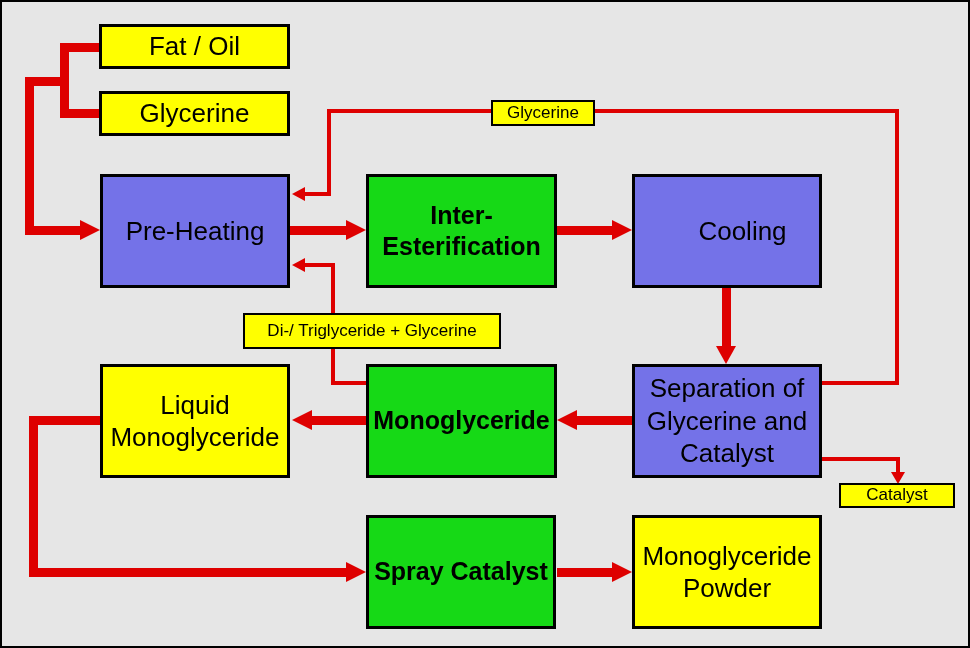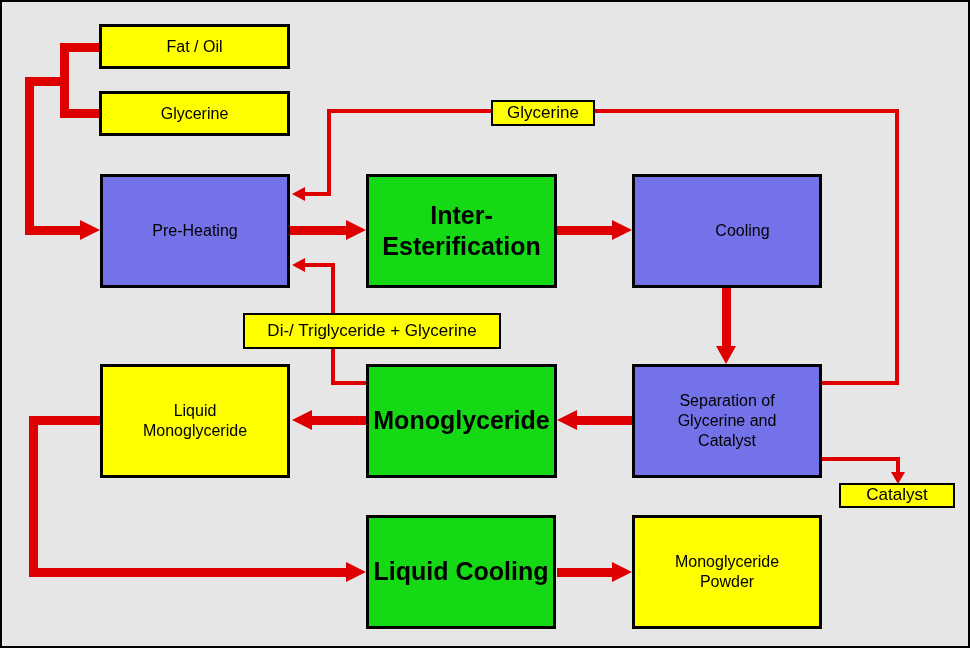--- a/index.html
+++ b/index.html
@@ -12,21 +12,21 @@
     font-family:"Liberation Sans", sans-serif;
     overflow:hidden;
   }
   .node {
     position:absolute;
     box-sizing:border-box;
     display:flex; align-items:center; justify-content:center;
     text-align:center;
     border:3px solid #000;
     color:#000;
-    font-size:16px;
+    font-size:26px;
     line-height:1.25;
     white-space:pre-line;
     z-index:2;
   }
   .node.small {
     border-width:2px;
     font-size:17px;
     line-height:1.1;
     z-index:3;
   }
@@ -112,18 +112,18 @@
 Monoglyceride</div>
 
   <div class="node green" style="left:364px; top:362px; width:191px; height:114px;">Monoglyceride</div>
 
   <div class="node blue" style="left:630px; top:362px; width:190px; height:114px;">Separation of
 Glycerine and
 Catalyst</div>
 
   <div class="node small yellow" style="left:837px; top:481px; width:116px; height:25px;">Catalyst</div>
 
-  <div class="node green" style="left:364px; top:513px; width:190px; height:114px;">Liquid Cooling</div>
+  <div class="node green" style="left:364px; top:513px; width:190px; height:114px;">Spray Catalyst</div>
 
   <div class="node yellow" style="left:630px; top:513px; width:190px; height:114px;">Monoglyceride
 Powder</div>
 
 </div>
 
 </body></html>

